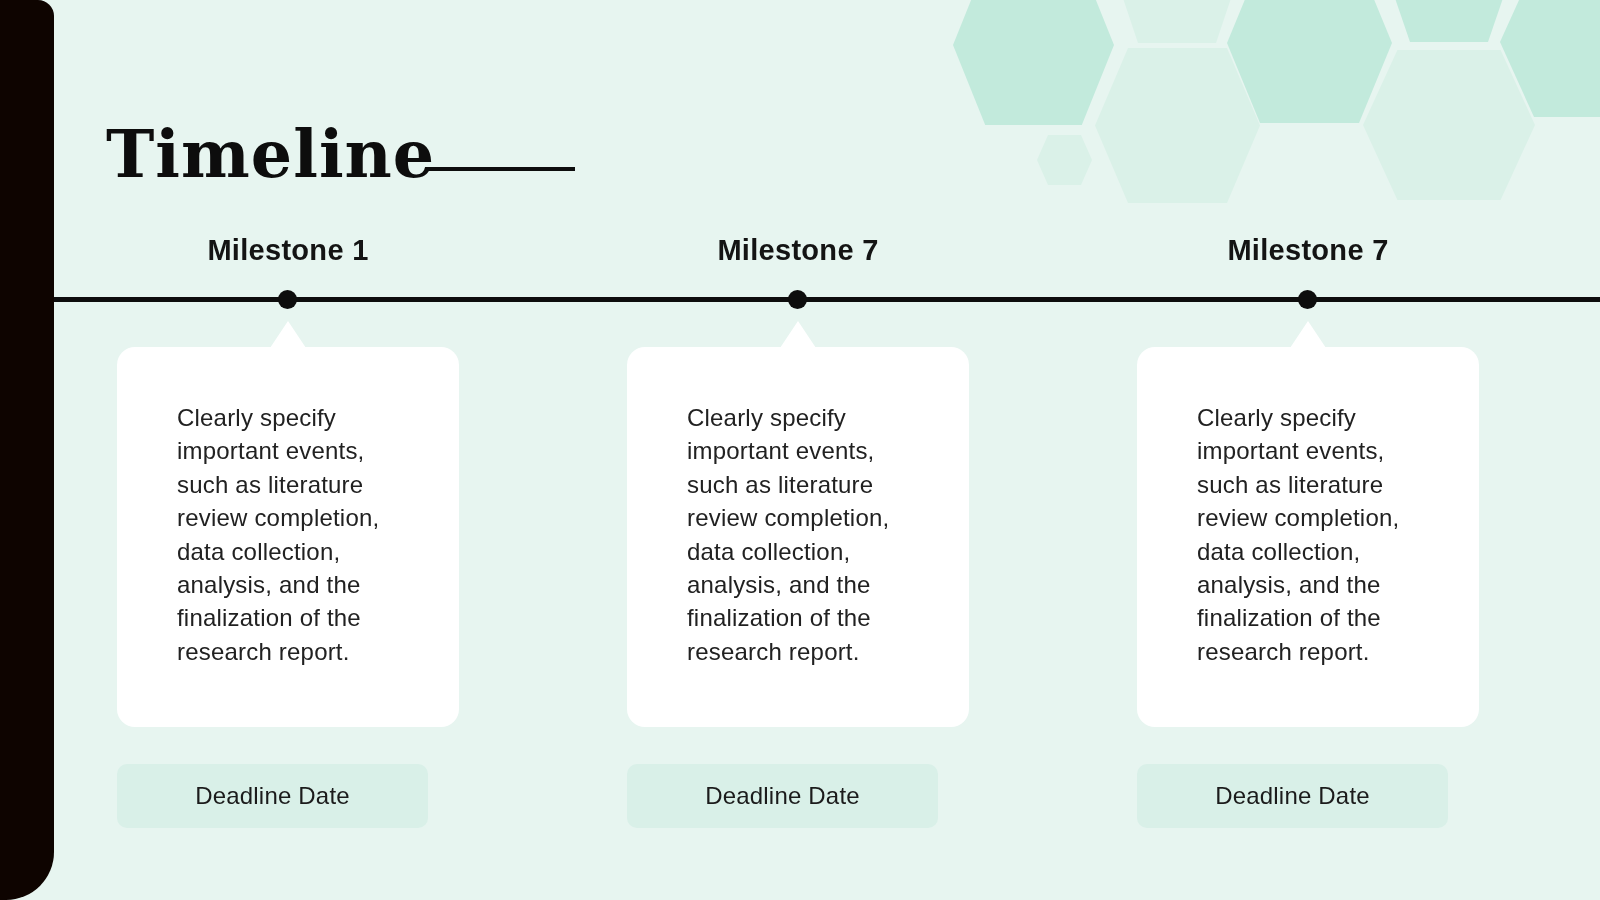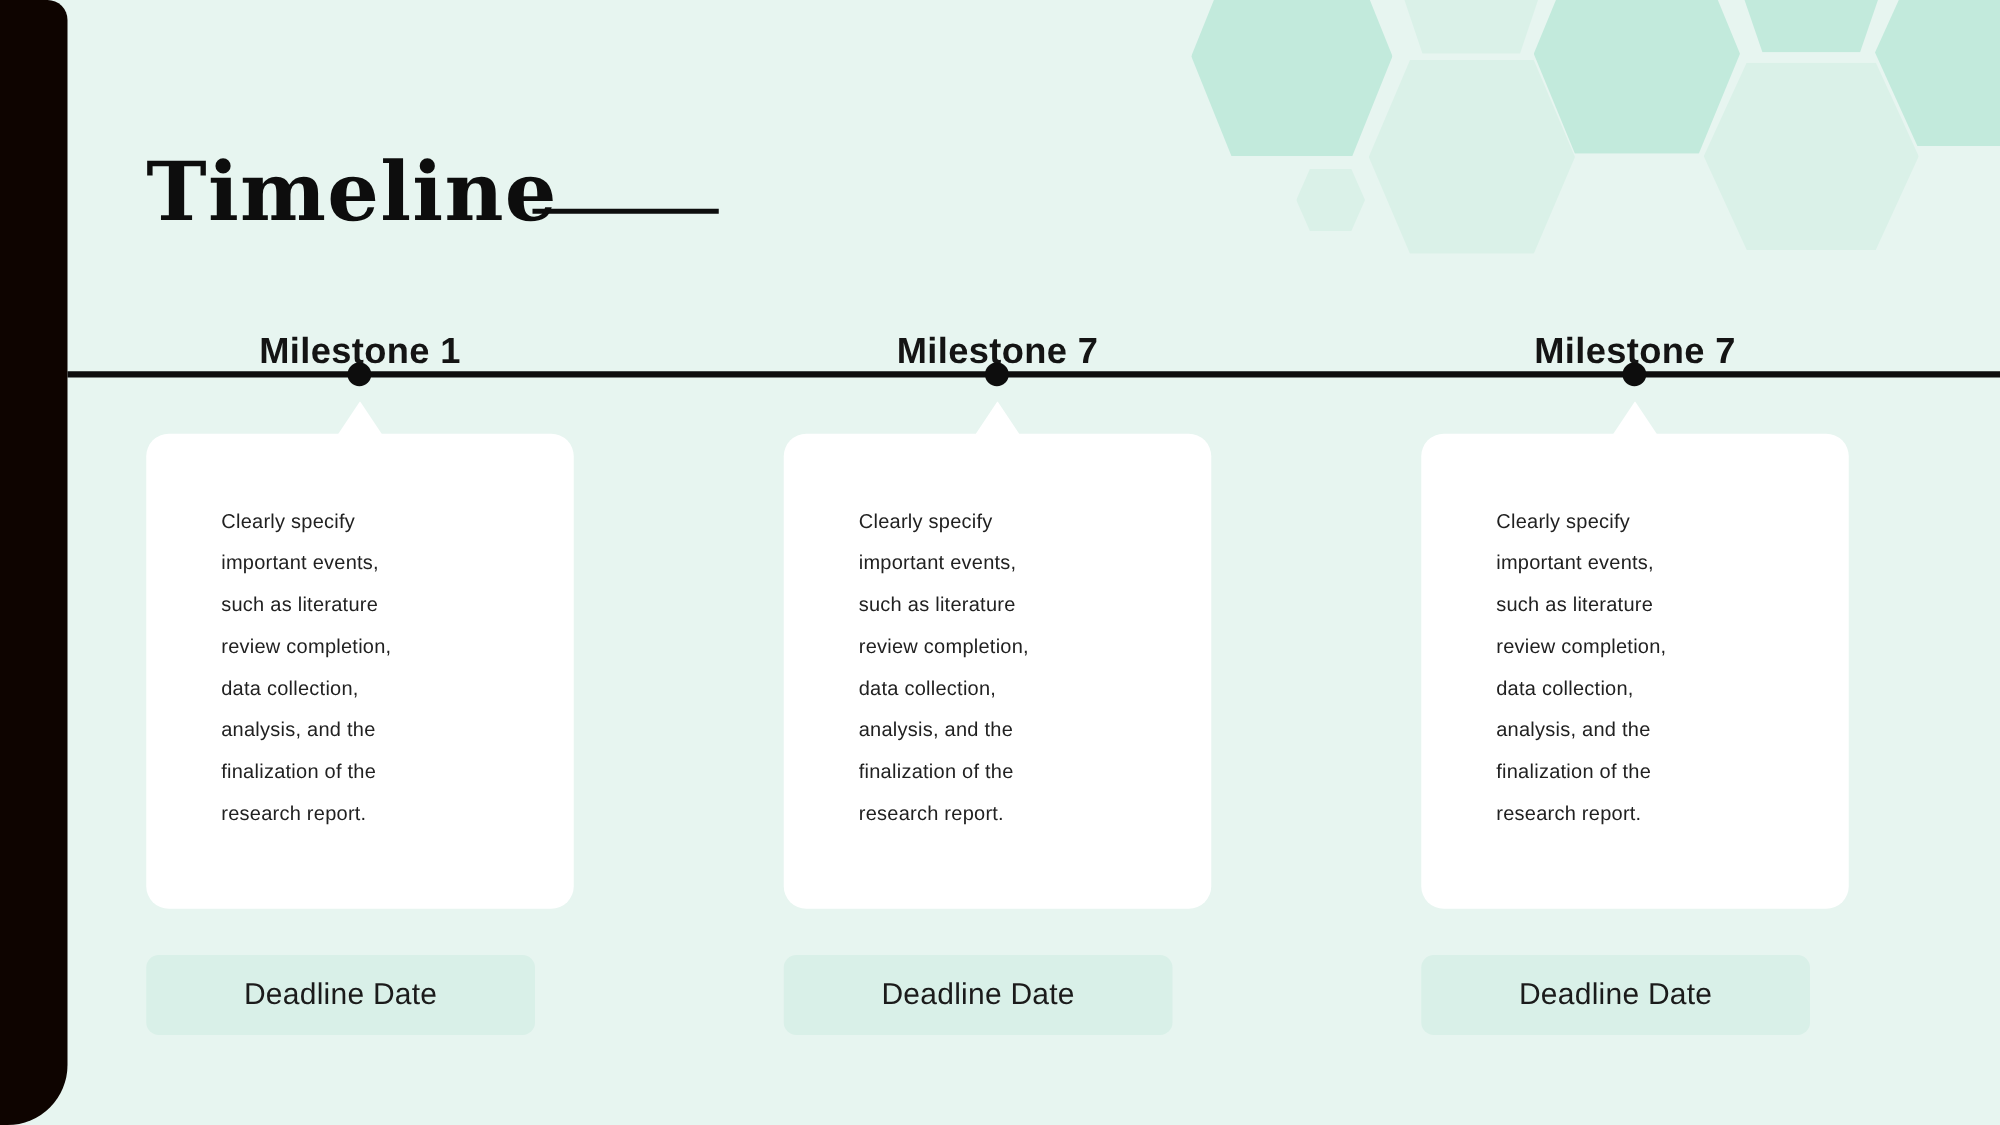--- a/index.html
+++ b/index.html
@@ -15,53 +15,53 @@
   }
   .hex.dark{background:#c2eadc;}
   .hex.light{background:#daf1e8;}
   
   .sidebar{
     position:absolute;left:0;top:0;width:54px;height:900px;
     background:#0e0400;border-radius:0 16px 48px 0;
   }
   
   .title{
-    position:absolute;left:117px;top:122px;
+    position:absolute;left:106px;top:122px;
     font-family:"DejaVu Serif","Liberation Serif",serif;
     font-weight:bold;font-size:65px;line-height:1;color:#0d0d0d;
     letter-spacing:1px;
   }
   .title-rule{
     position:absolute;left:426px;top:167px;width:149px;height:4px;
     background:#0d0d0d;
   }
   
   .tl-line{
     position:absolute;left:54px;top:297px;width:1546px;height:5px;
     background:#0d0d0d;
   }
   .milestone-label{
     position:absolute;top:234px;width:342px;text-align:center;
-    font-size:29px;font-weight:bold;color:#141414;letter-spacing:.3px;margin-top:31px;
+    font-size:29px;font-weight:bold;color:#141414;letter-spacing:.3px;
   }
   .tl-dot{
     position:absolute;top:290px;width:19px;height:19px;border-radius:50%;
     background:#0d0d0d;
   }
   .pointer{
     position:absolute;top:321px;width:36px;height:27px;background:#ffffff;
     clip-path:polygon(50% 0%,100% 100%,0% 100%);
   }
   .card{
     position:absolute;top:347px;width:342px;height:380px;
     background:#ffffff;border-radius:18px;box-sizing:border-box;
     padding:54px 40px 0 60px;
   }
   .card-text{
-    font-size:16px;line-height:33.4px;color:#212121;
+    font-size:24px;line-height:33.4px;color:#212121;
     white-space:pre-line;letter-spacing:.2px;
   }
   .deadline-btn{
     position:absolute;top:764px;width:311px;height:64px;
     background:#d9f0e8;border-radius:10px;border:none;
     display:flex;align-items:center;justify-content:center;
     font-size:24px;color:#1b1b1b;letter-spacing:.2px;
     font-family:"Liberation Sans",sans-serif;cursor:pointer;
   }
   

